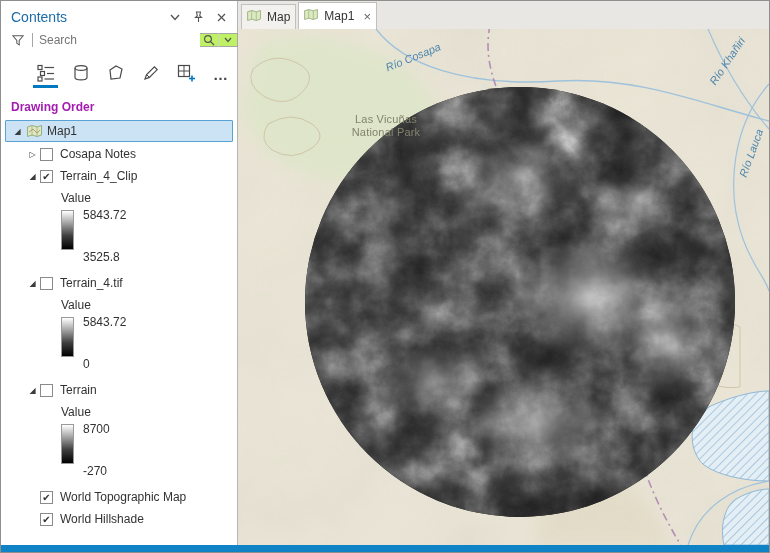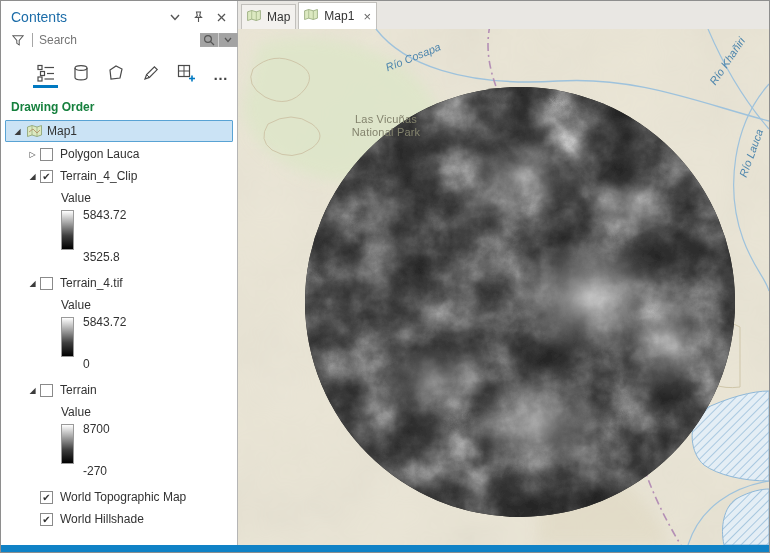--- a/index.html
+++ b/index.html
@@ -12,35 +12,35 @@
 
   
   .contents-pane { width:237px; min-width:237px; border-right:1px solid #b5b5b5;
                    display:flex; flex-direction:column; background:#fff; }
   .pane-header { display:flex; align-items:center; padding:8px 10px 4px 10px; }
   .pane-title { color:#1b6ca8; font-size:14px; flex:1; }
   .pane-header-icons { display:flex; gap:11px; align-items:center; }
   .hicon { width:12px; height:12px; display:inline-flex; align-items:center; justify-content:center; cursor:pointer; }
 
   .search-row { display:flex; align-items:center; gap:8px; padding:4px 9px 7px 11px; }
-  .search-box { flex:1; height:14px; border:1px solid #a6a6a6; background:#a3a3a3;
+  .search-box { flex:1; height:14px; border:1px solid #a6a6a6; background:#bef264;
                 display:flex; align-items:center; }
   .search-box input { flex:1; min-width:0; border:0; outline:0; padding:0 6px;
                       font:12px "Liberation Sans", sans-serif; color:#444; }
   .sb-icon { width:18px; height:100%; display:flex; align-items:center; justify-content:center; cursor:pointer; }
   .sb-divider { width:1px; height:14px; background:#d0d0d0; }
 
   .toolbar { display:flex; align-items:flex-start; gap:10px; padding:7px 8px 0 32px; }
   .tool { width:26px; height:27px; display:flex; align-items:center; justify-content:center;
           border-bottom:3px solid transparent; cursor:pointer; }
   .tool.selected { border-bottom-color:#0079c1; }
   .tool-ellipsis { font-size:15px; font-weight:bold; color:#444; letter-spacing:1px;
                    height:27px; display:flex; align-items:center; margin-left:4px; cursor:pointer; }
 
-  .drawing-order { font-size:12px; font-weight:bold; color:#15803d; padding:12px 0 6px 10px; }
+  .drawing-order { font-size:12px; font-weight:bold; color:#a21caf; padding:12px 0 6px 10px; }
 
   .tree { flex:1; font-size:12px; color:#323232; overflow:hidden; }
   .trow { height:22px; display:flex; align-items:center; cursor:pointer; }
   .arrow { width:15px; text-align:center; font-size:8px; color:#3c3c3c; flex:none; }
   .map-row { margin:0 4px 1px 4px; border:1px solid #59a3d4; background:#cbe3f5;
              padding-left:4px; border-radius:1px; }
   .map-thumb { margin:0 5px 0 2px; display:inline-flex; flex:none; }
   .lyr { padding-left:24px; }
   .checkbox { width:13px; height:13px; border:1px solid #8a8a8a; background:#fff;
               font-size:10px; line-height:11px; text-align:center; color:#333;
@@ -176,21 +176,21 @@
                 <path d="M5,0.5 V10 M10,2 V11.5" stroke="#8aa06d" stroke-width="0.6" fill="none"></path>
                 <path d="M2,7 L6,4 L10,8 L13,5" stroke="#b0885f" stroke-width="0.8" fill="none"></path>
               </svg>
           </span>
           <span class="tlabel">Map1</span>
         </div>
 
         <div class="trow lyr">
           <span class="arrow">▷</span>
           <span class="checkbox"></span>
-          <span class="tlabel">Polygon Lauca</span>
+          <span class="tlabel">Cosapa Notes</span>
         </div>
 
         <div class="trow lyr">
           <span class="arrow">◢</span>
           <span class="checkbox">✔</span>
           <span class="tlabel">Terrain_4_Clip</span>
         </div>
         <div class="legend">
           <div class="legend-title">Value</div>
           <div class="legend-body">

